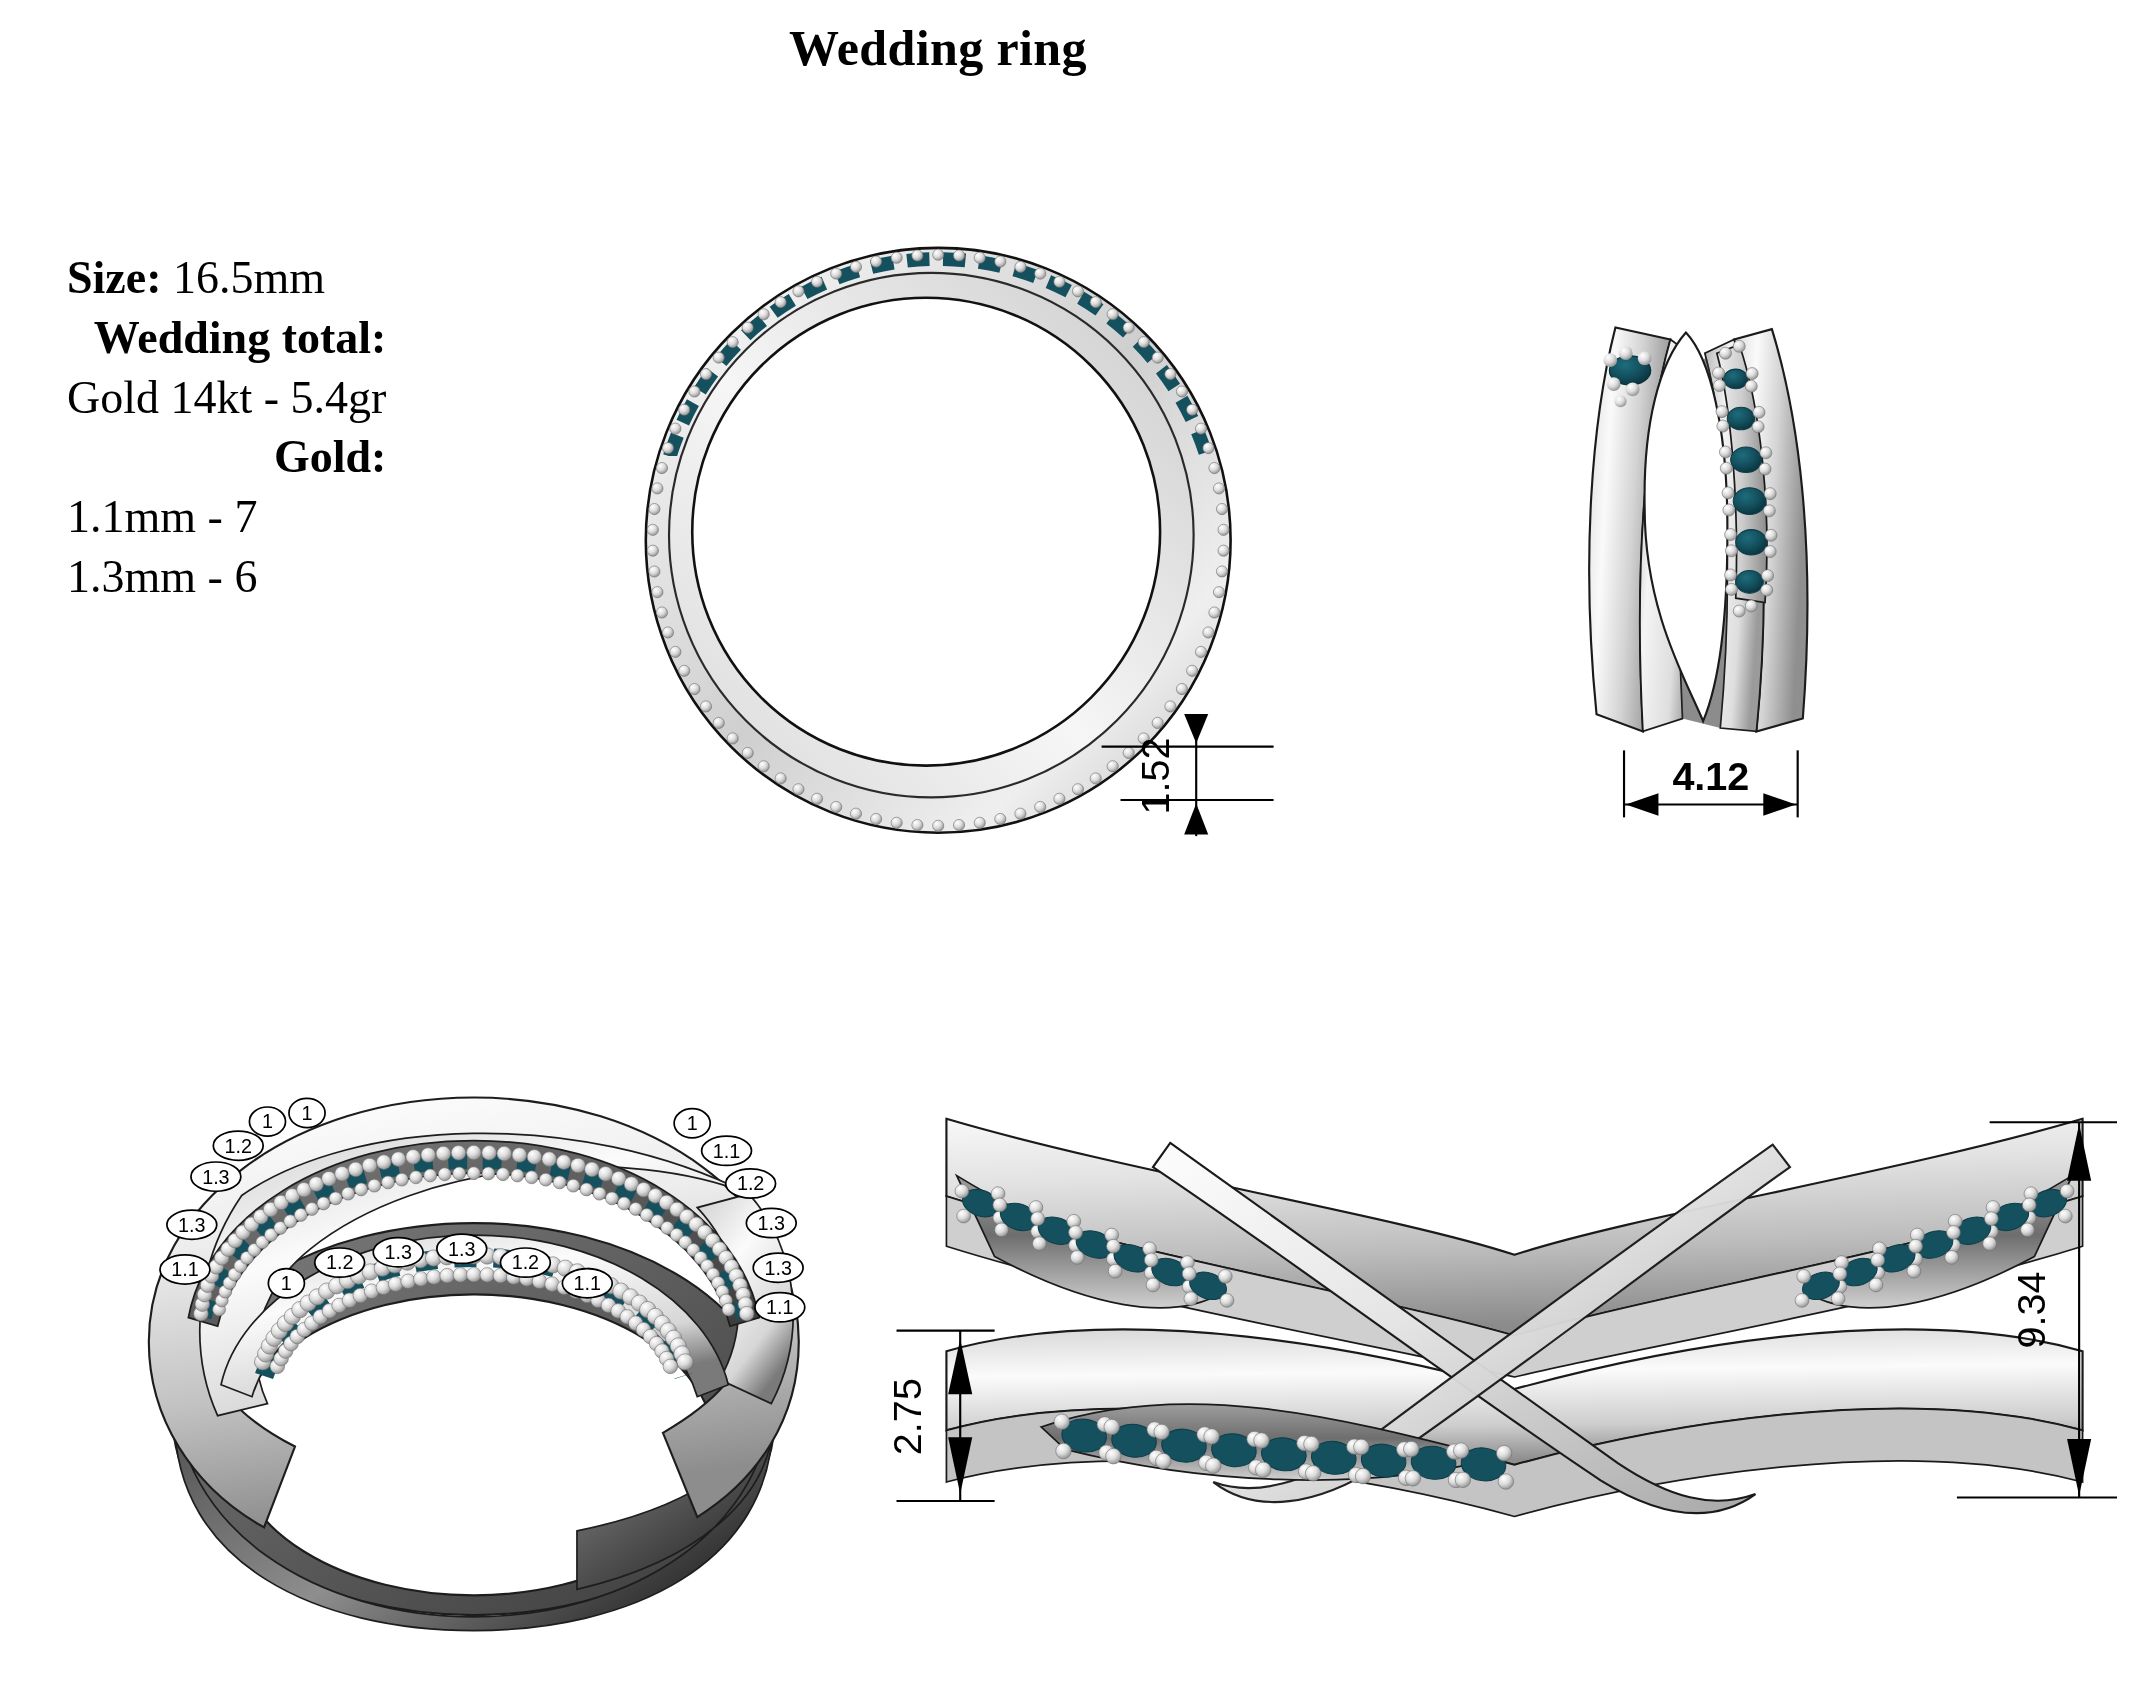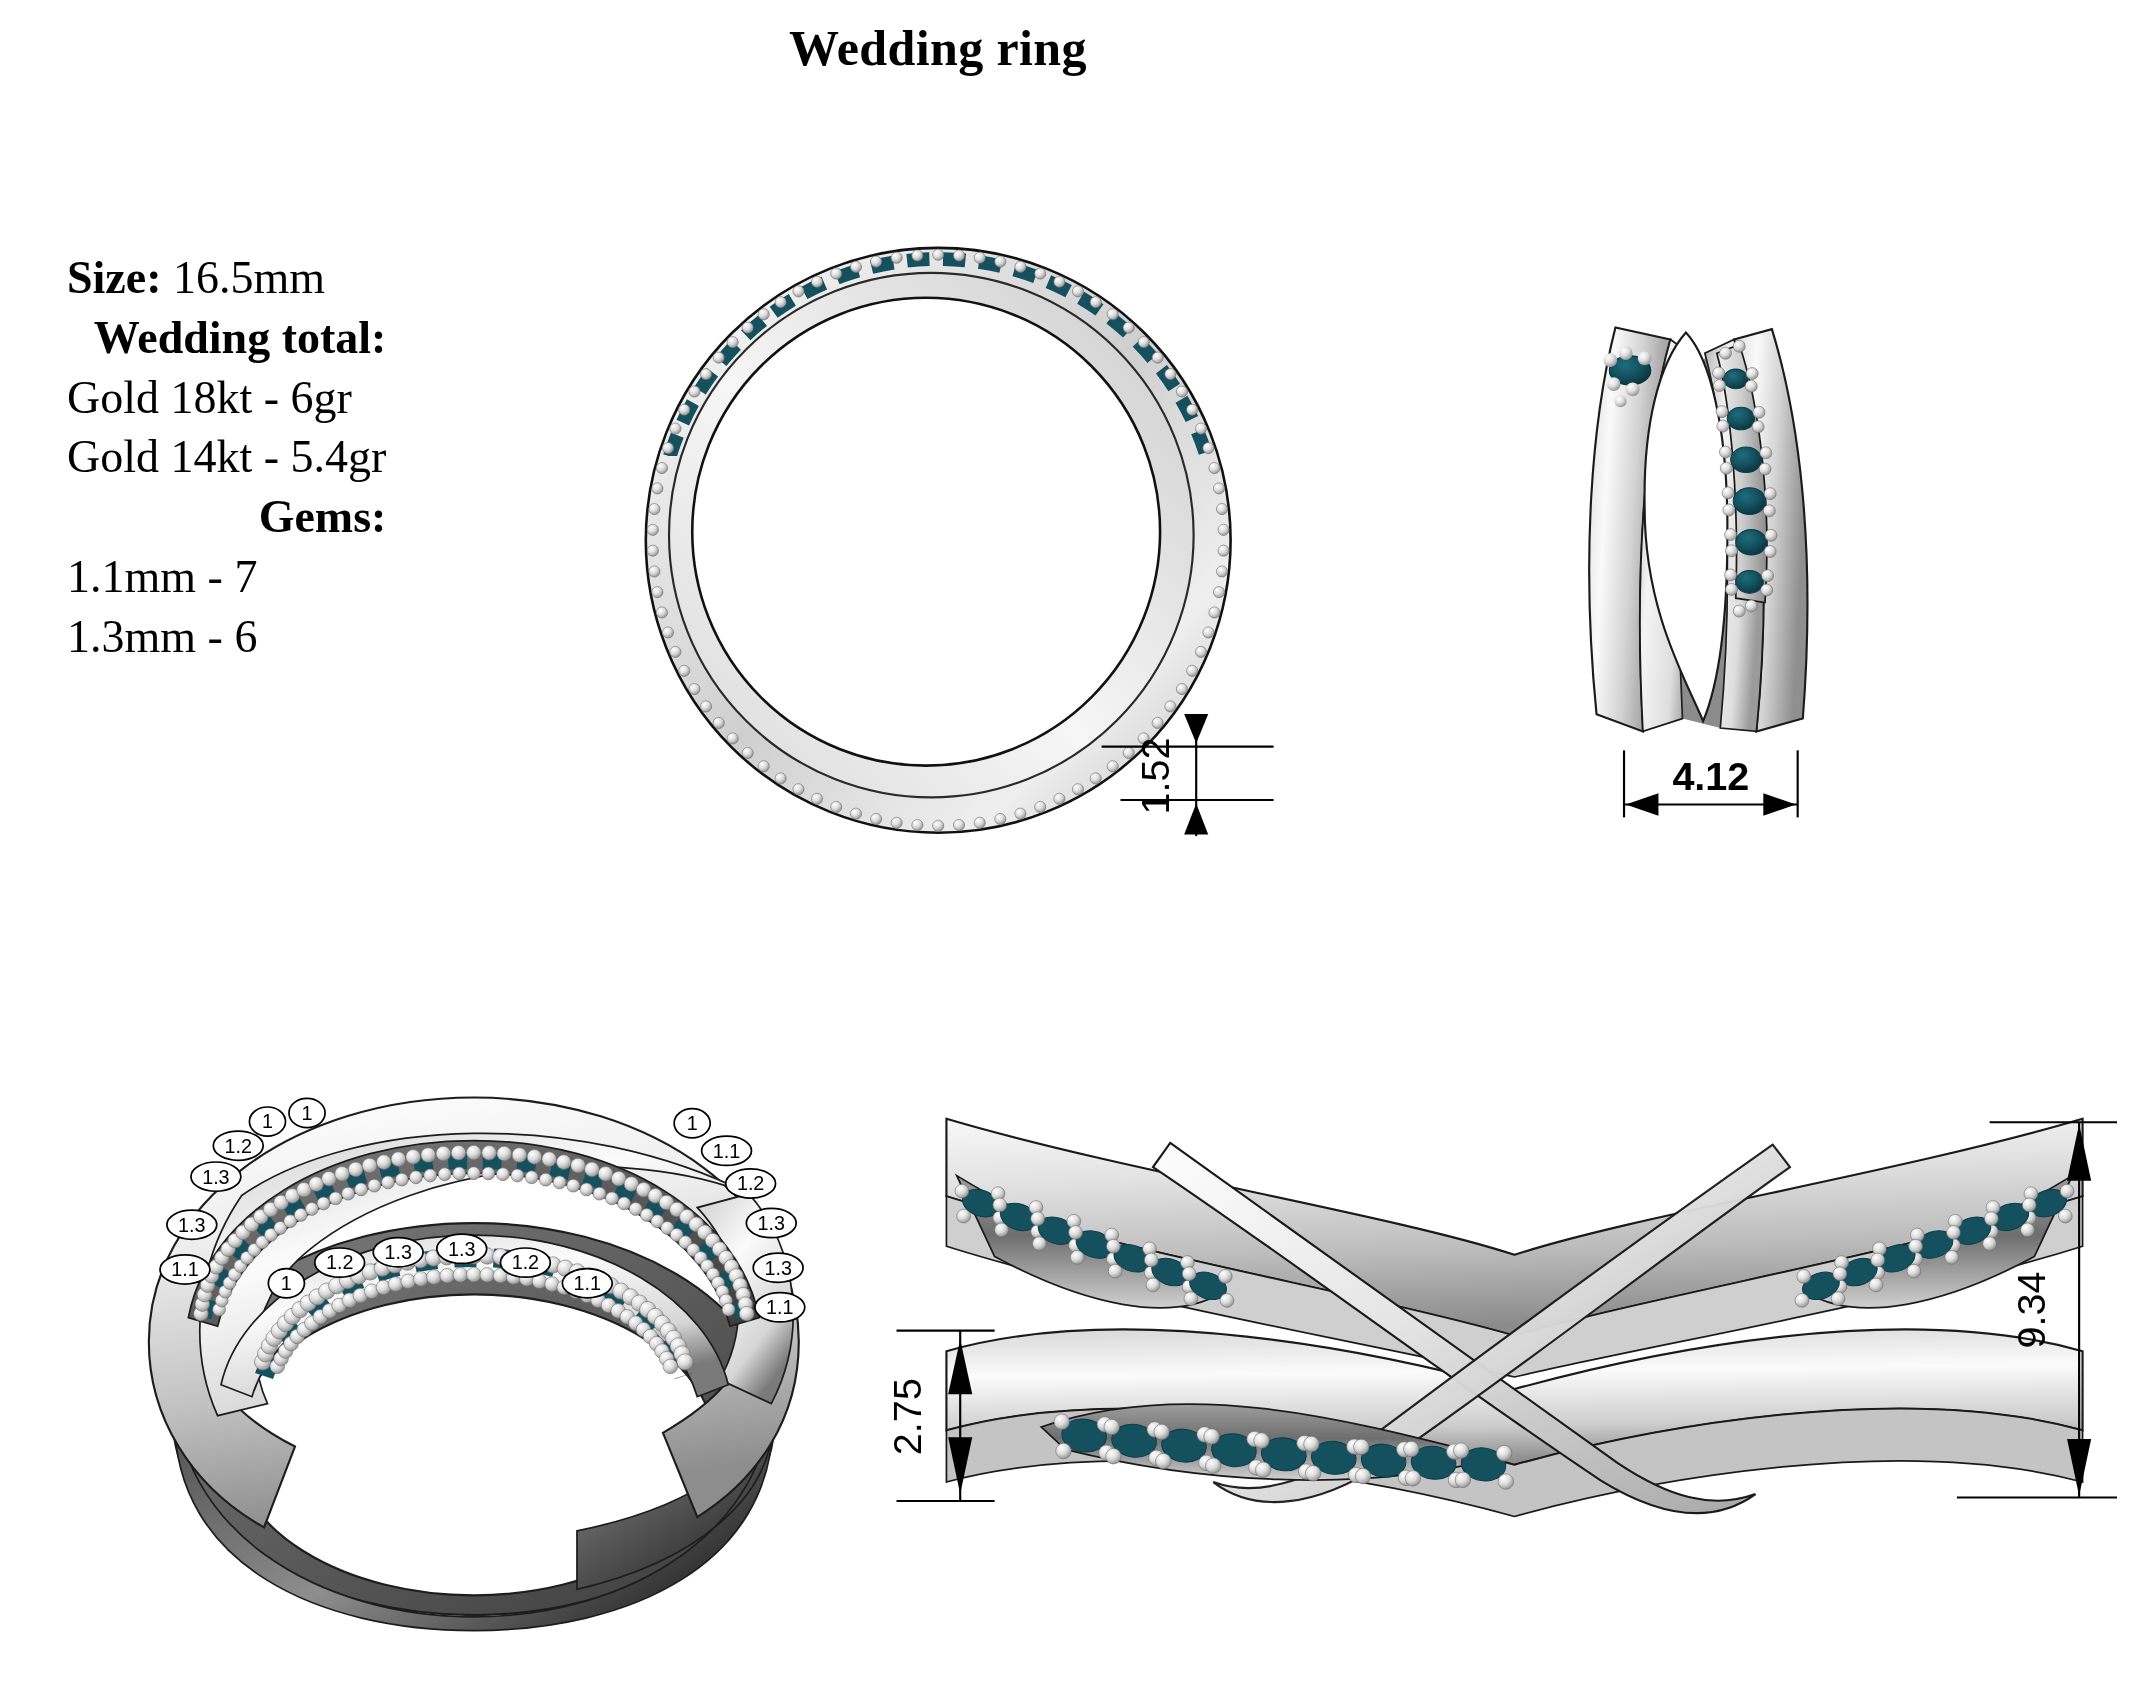--- a/index.html
+++ b/index.html
@@ -26,23 +26,22 @@
 <body>
 
 <div id="title">Wedding ring</div>
 
 <div id="spec">
   <div class="row">
     <span class="b">Size:</span>
     <span>16.5mm</span>
   </div>
   <div class="row b">Wedding total:</div>
-  <div class="row">Gold 18kt - 6gr</div>
   <div class="row">Gold 14kt - 5.4gr</div>
-  <div class="row b">Gems:</div>
+  <div class="row b">Gold:</div>
   <div class="row">1.1mm - 7</div>
   <div class="row">1.3mm - 6</div>
 </div>
 
 <div class="view" style="left:594px;top:198px;">
 <svg width="697" height="688" viewBox="0 0 810 800">
   <defs>
     <linearGradient id="tvBand" x1="0" y1="0" x2="1" y2="1">
       <stop offset="0%" stop-color="#ffffff"></stop>
       <stop offset="22%" stop-color="#e9e9e9"></stop>

